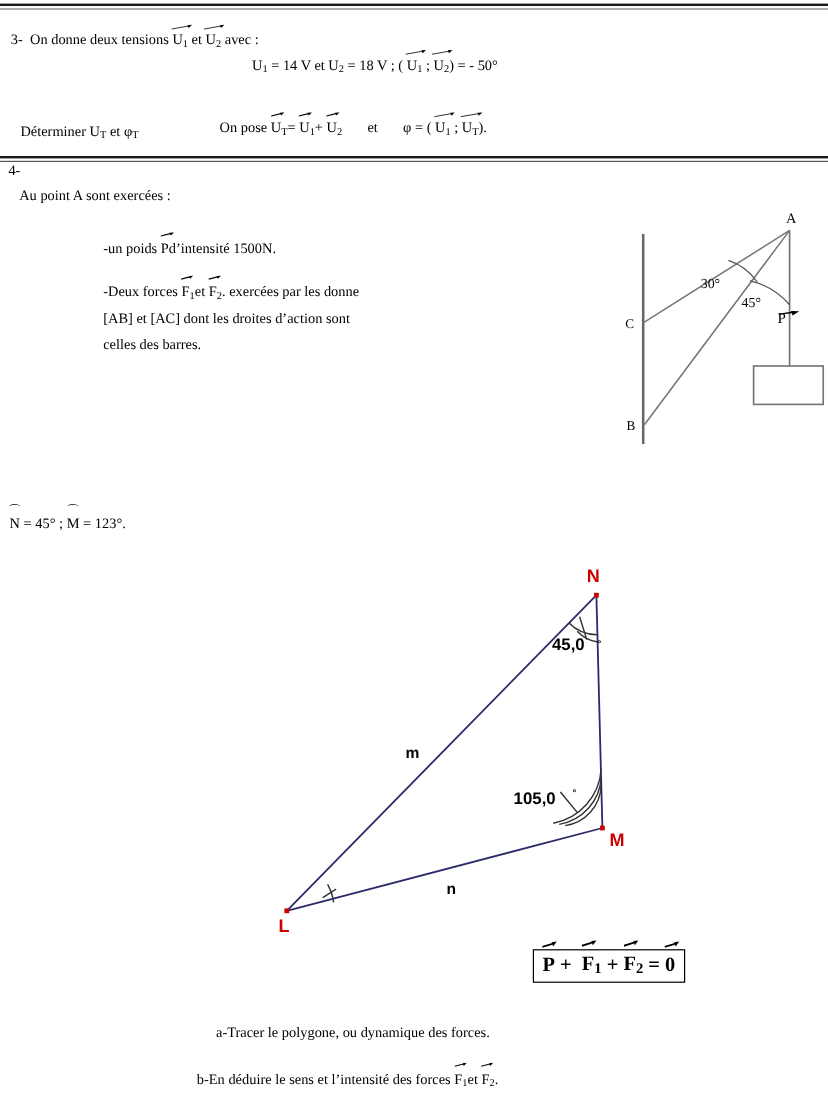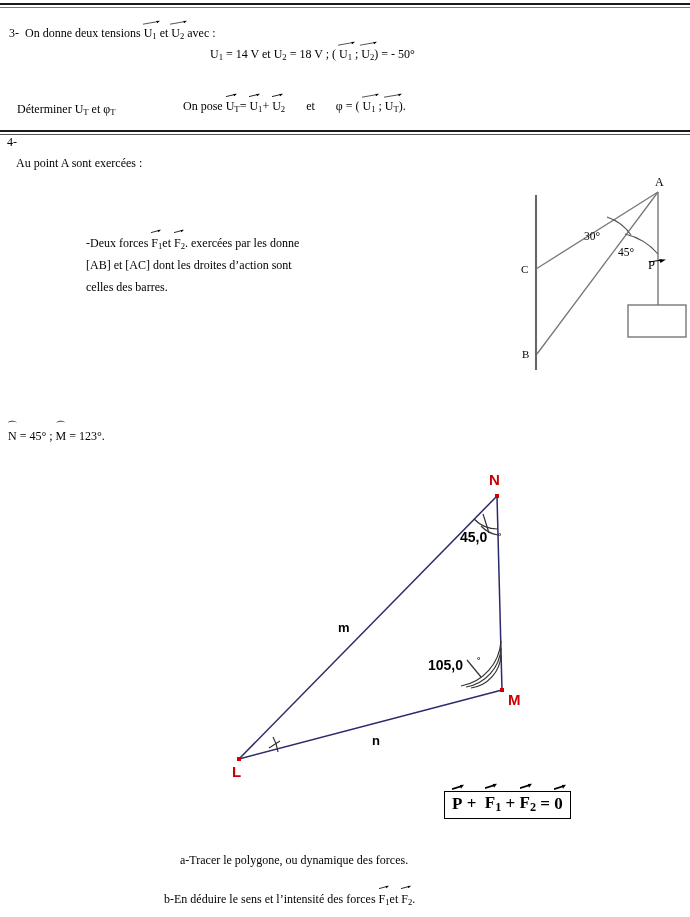--- a/index.html
+++ b/index.html
@@ -116,20 +116,28 @@
   <div class="txt" style="left:17px;top:103px;">
     <span>Déterminer U</span><span class="sub">T</span><span> et φ</span><span class="sub">T</span>
   </div>
 
   <div class="rule" style="top:130px;height:1.6px;"></div>
   <div class="rule" style="top:133.5px;height:1px;background:#555;"></div>
 
   <div class="txt" style="left:7px;top:136px;">4-</div>
   <div class="txt" style="left:16px;top:157px;">Au point A sont exercées :</div>
 
+  <div class="txt" style="left:86px;top:201px;">
+    <span>-un poids</span>&nbsp;<span class="vec"><span class="base">P</span><span class="arr" style="right:auto;width:11px;top:-0.66em;">
+          <svg viewBox="0 0 20 10" preserveAspectRatio="none">
+            <line x1="0" y1="6" x2="16" y2="2.5" stroke="#000" stroke-width="1.5"></line>
+            <polygon points="20,1.2 13,1.6 15,5.4" fill="#000"></polygon>
+          </svg>
+        </span></span><span>d’intensité 1500N.</span>
+  </div>
 
   <div class="txt" style="left:86px;top:237px;">
     <span>-Deux forces</span>&nbsp;<span class="vec"><span class="base">F</span><span class="sub">1</span><span class="arr" style="right:auto;width:10px;top:-0.66em;">
           <svg viewBox="0 0 20 10" preserveAspectRatio="none">
             <line x1="0" y1="6" x2="16" y2="2.5" stroke="#000" stroke-width="1.5"></line>
             <polygon points="20,1.2 13,1.6 15,5.4" fill="#000"></polygon>
           </svg>
         </span></span><span>et</span>&nbsp;<span class="vec"><span class="base">F</span><span class="sub">2</span><span class="arr" style="right:auto;width:10px;top:-0.66em;">
           <svg viewBox="0 0 20 10" preserveAspectRatio="none">
             <line x1="0" y1="6" x2="16" y2="2.5" stroke="#000" stroke-width="1.5"></line>

